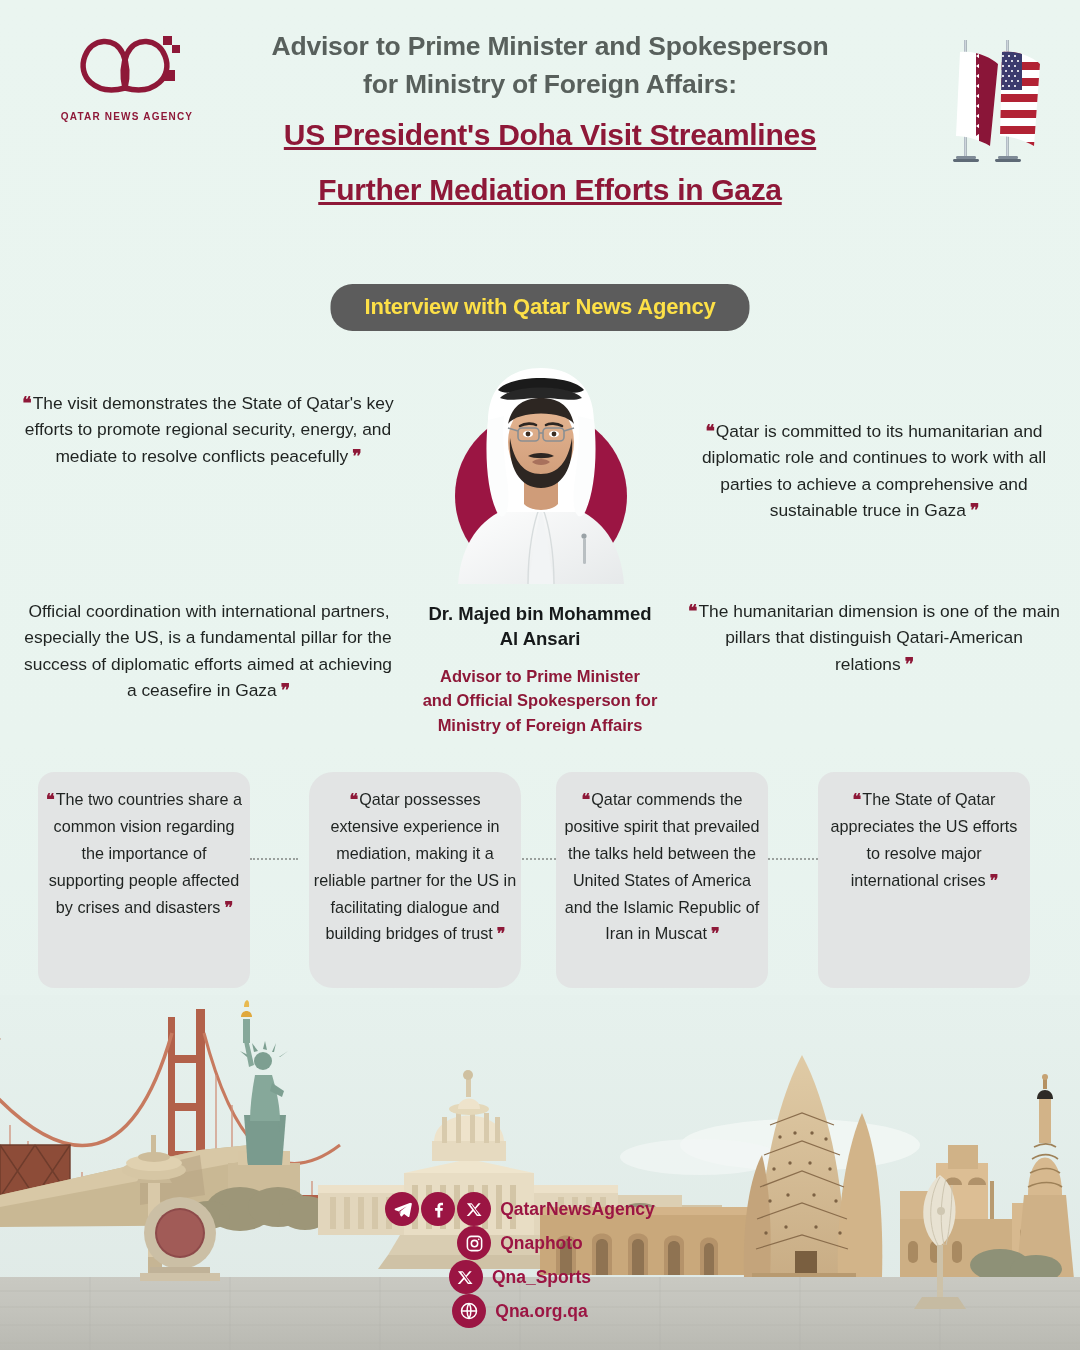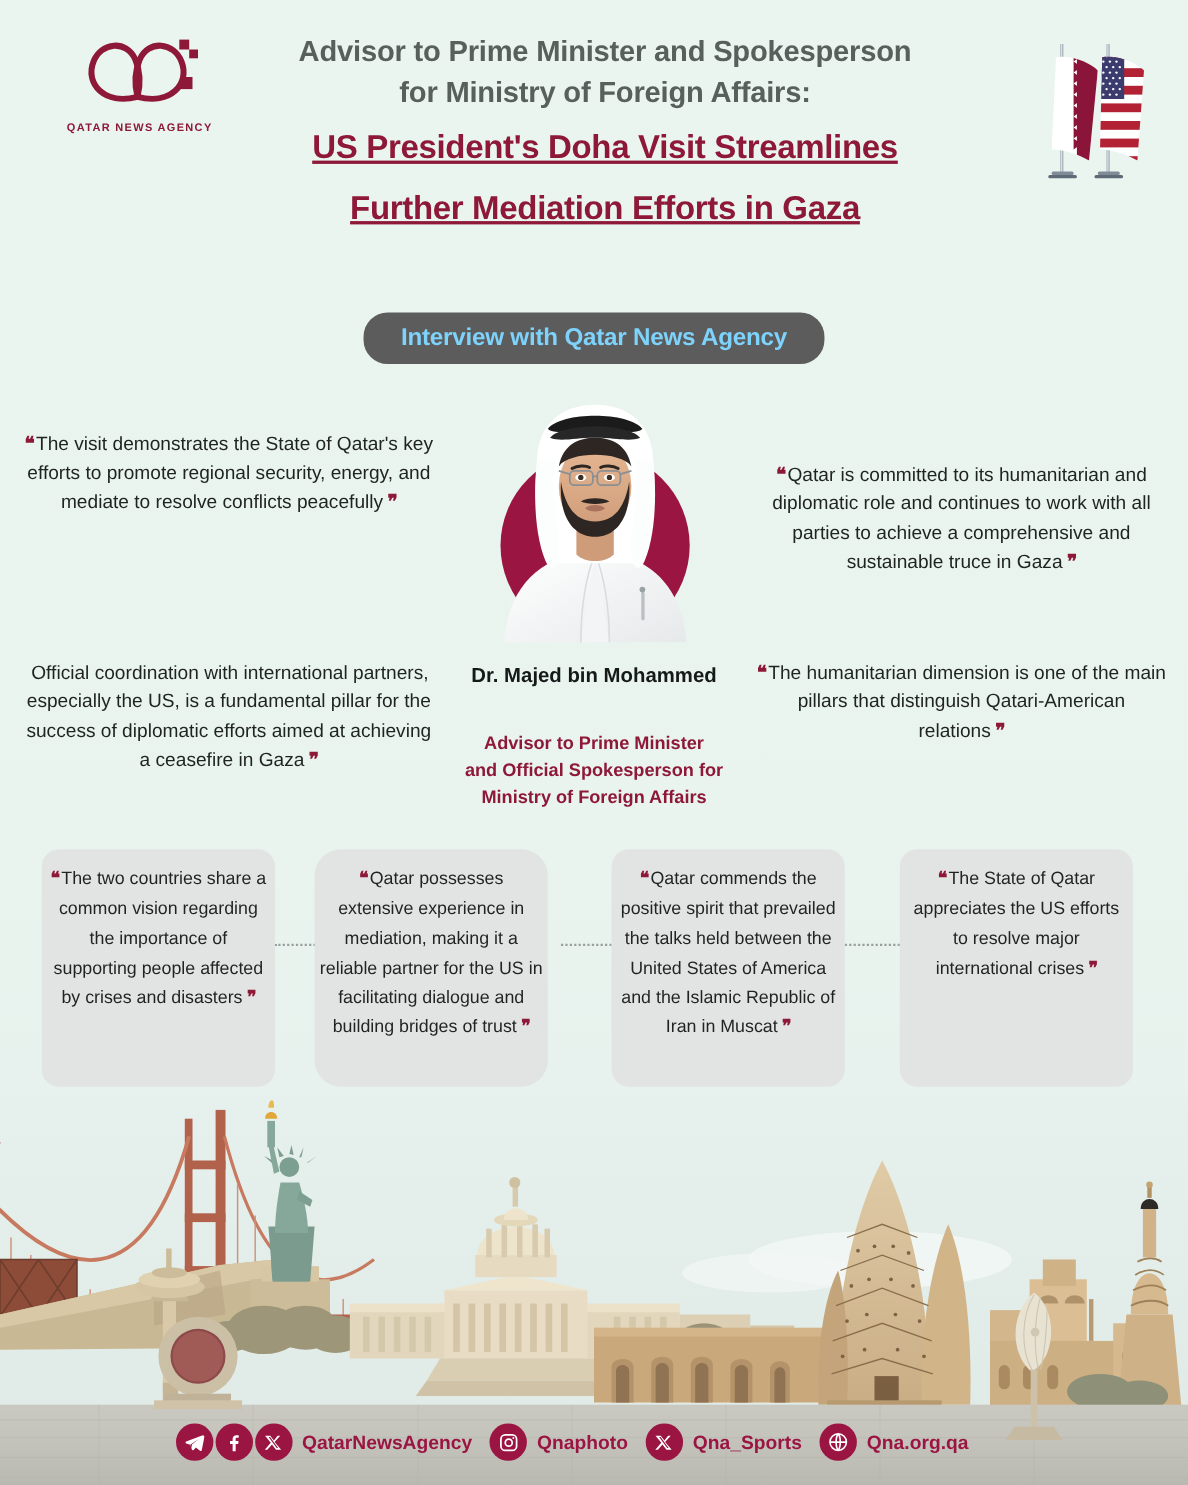--- a/index.html
+++ b/index.html
@@ -76,21 +76,21 @@
   }
 
   .flags { position: absolute; right: 30px; top: 28px; width: 110px; height: 145px; }
 
   
   .pill {
     position: absolute;
     top: 284px; left: 50%;
     transform: translateX(-50%);
     background: #5c5c5c;
-    color: #7dd3fc;
+    color: #fde047;
     font-size: 22px;
     font-weight: bold;
     padding: 10px 34px 11px;
     border-radius: 22px;
     white-space: nowrap;
     letter-spacing: -0.2px;
   }
 
   
   .quote {
@@ -149,21 +149,21 @@
     height: 216px;
     background: #e2e4e4;
     border-radius: 16px;
     text-align: center;
     font-size: 16.2px;
     line-height: 1.66;
     color: #1f2321;
     padding: 14px 4px 0;
   }
   .card-1 { left: 38px; }
-  .card-2 { left: 286px; border-radius: 24px; }
+  .card-2 { left: 309px; border-radius: 24px; }
   .card-3 { left: 556px; }
   .card-4 { left: 818px; }
 
   .dots {
     position: absolute;
     top: 86px;
     height: 2px;
     border-top: 2.5px dotted #9aa09d;
   }
   .dots-1 { left: 250px; width: 48px; }
@@ -180,20 +180,21 @@
 
   
   .social {
     position: absolute;
     left: 0; bottom: 22px;
     width: 1056px;
     display: flex;
     justify-content: center;
     align-items: center;
     gap: 0px;
+    flex-direction: column;
   }
   .s-group { display: flex; align-items: center; }
   .s-icon {
     width: 34px; height: 34px;
     border-radius: 50%;
     background: #9b1543;
     display: flex;
     align-items: center;
     justify-content: center;
     margin-right: 2px;
@@ -385,20 +386,21 @@
       <path d="M58 28 C 70 12, 132 12, 144 28 C 136 34, 124 28, 101 28 C 78 28, 66 34, 58 28 Z" fill="#1b1b1b"></path>
       <path d="M60 36 C 72 22, 130 22, 142 36 C 132 40, 120 36, 101 36 C 82 36, 70 40, 60 36 Z" fill="#272727"></path>
 
       <rect x="143" y="176" width="3" height="26" rx="1.5" fill="#b9bfc2"></rect>
       <circle cx="144" cy="174" r="2.6" fill="#9aa2a6"></circle>
     </g>
   </svg>
 
   <div class="name">
     <div>Dr. Majed bin Mohammed</div>
+    <div>Al Ansari</div>
   </div>
 
   <div class="role">
     <div>Advisor to Prime Minister</div>
     <div>and Official Spokesperson for</div>
     <div>Ministry of Foreign Affairs</div>
   </div>
 
   <div class="cards">
     <div class="dots dots-1"></div>

